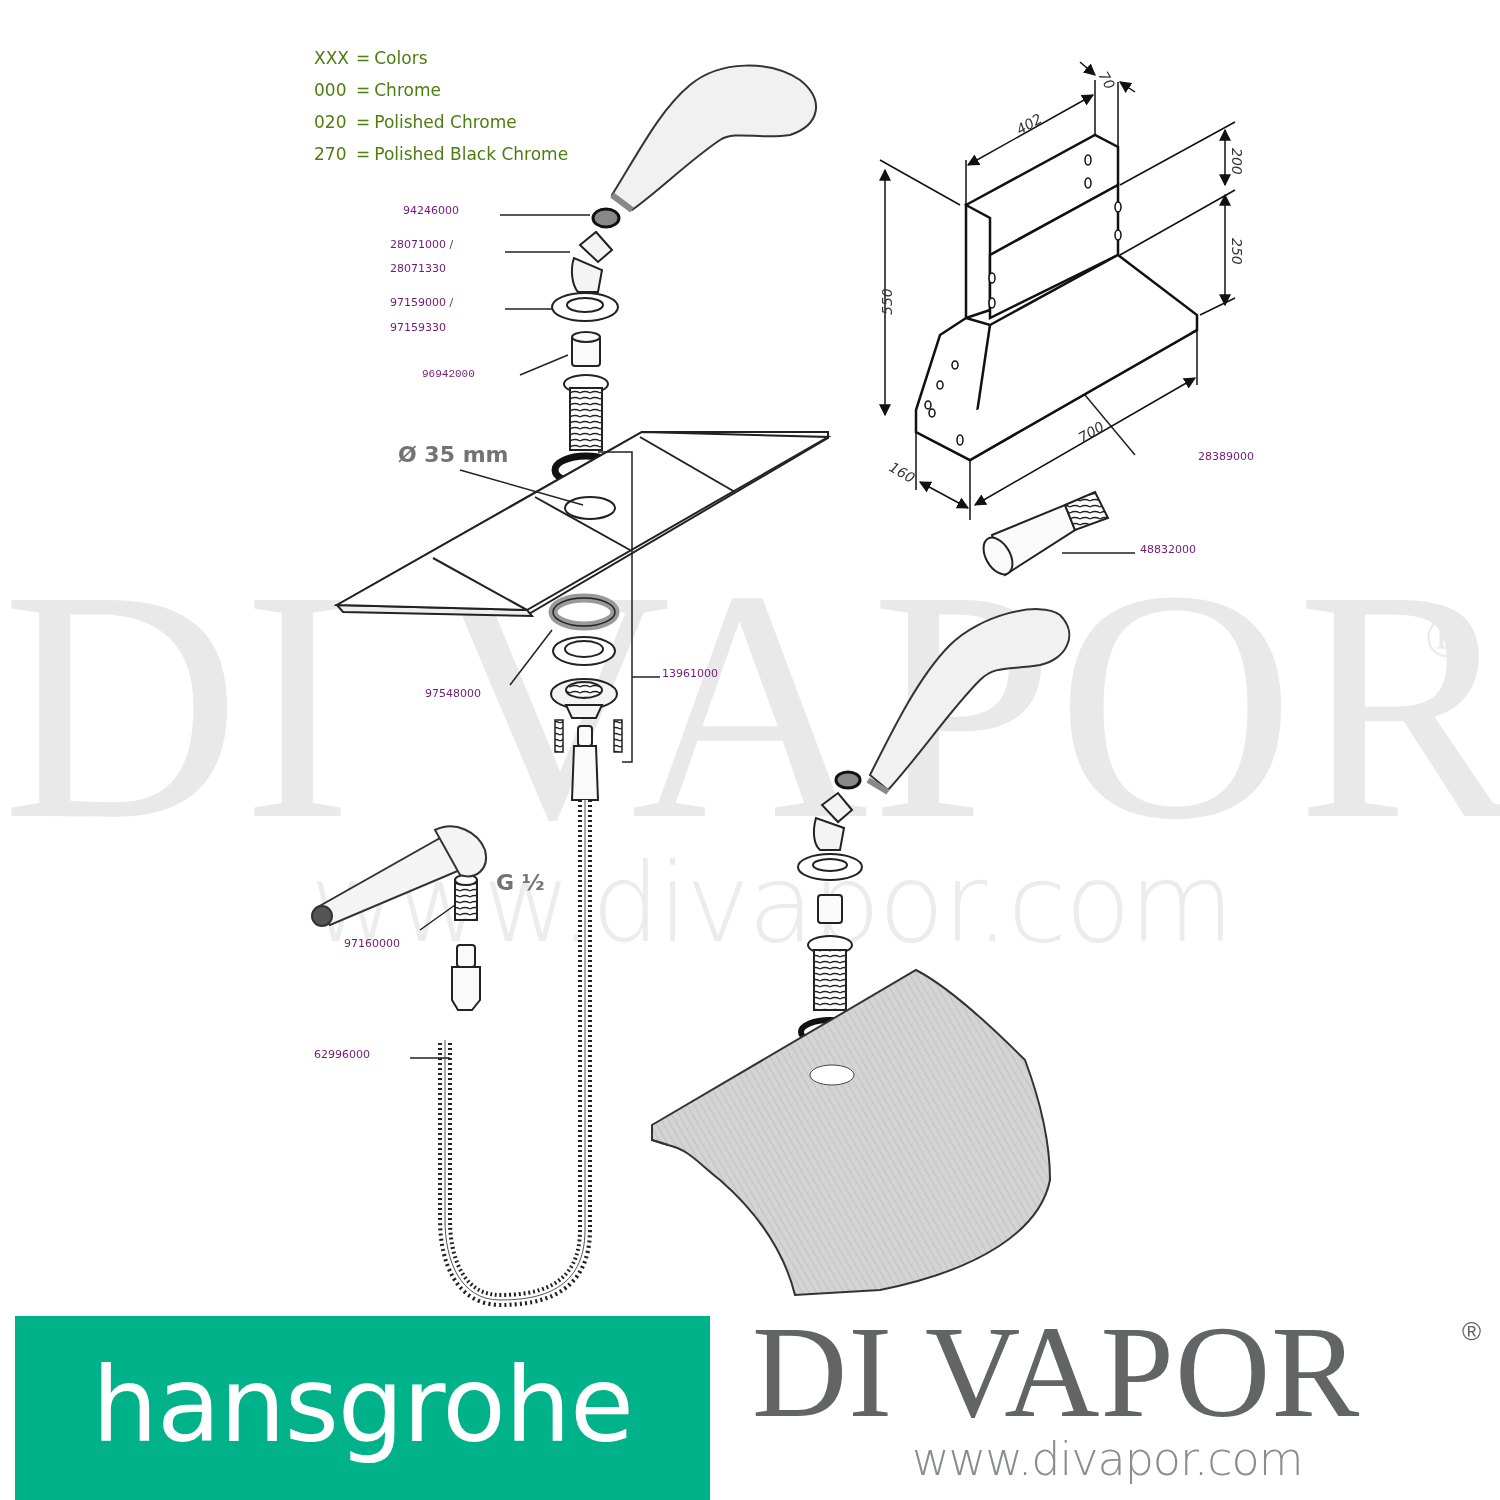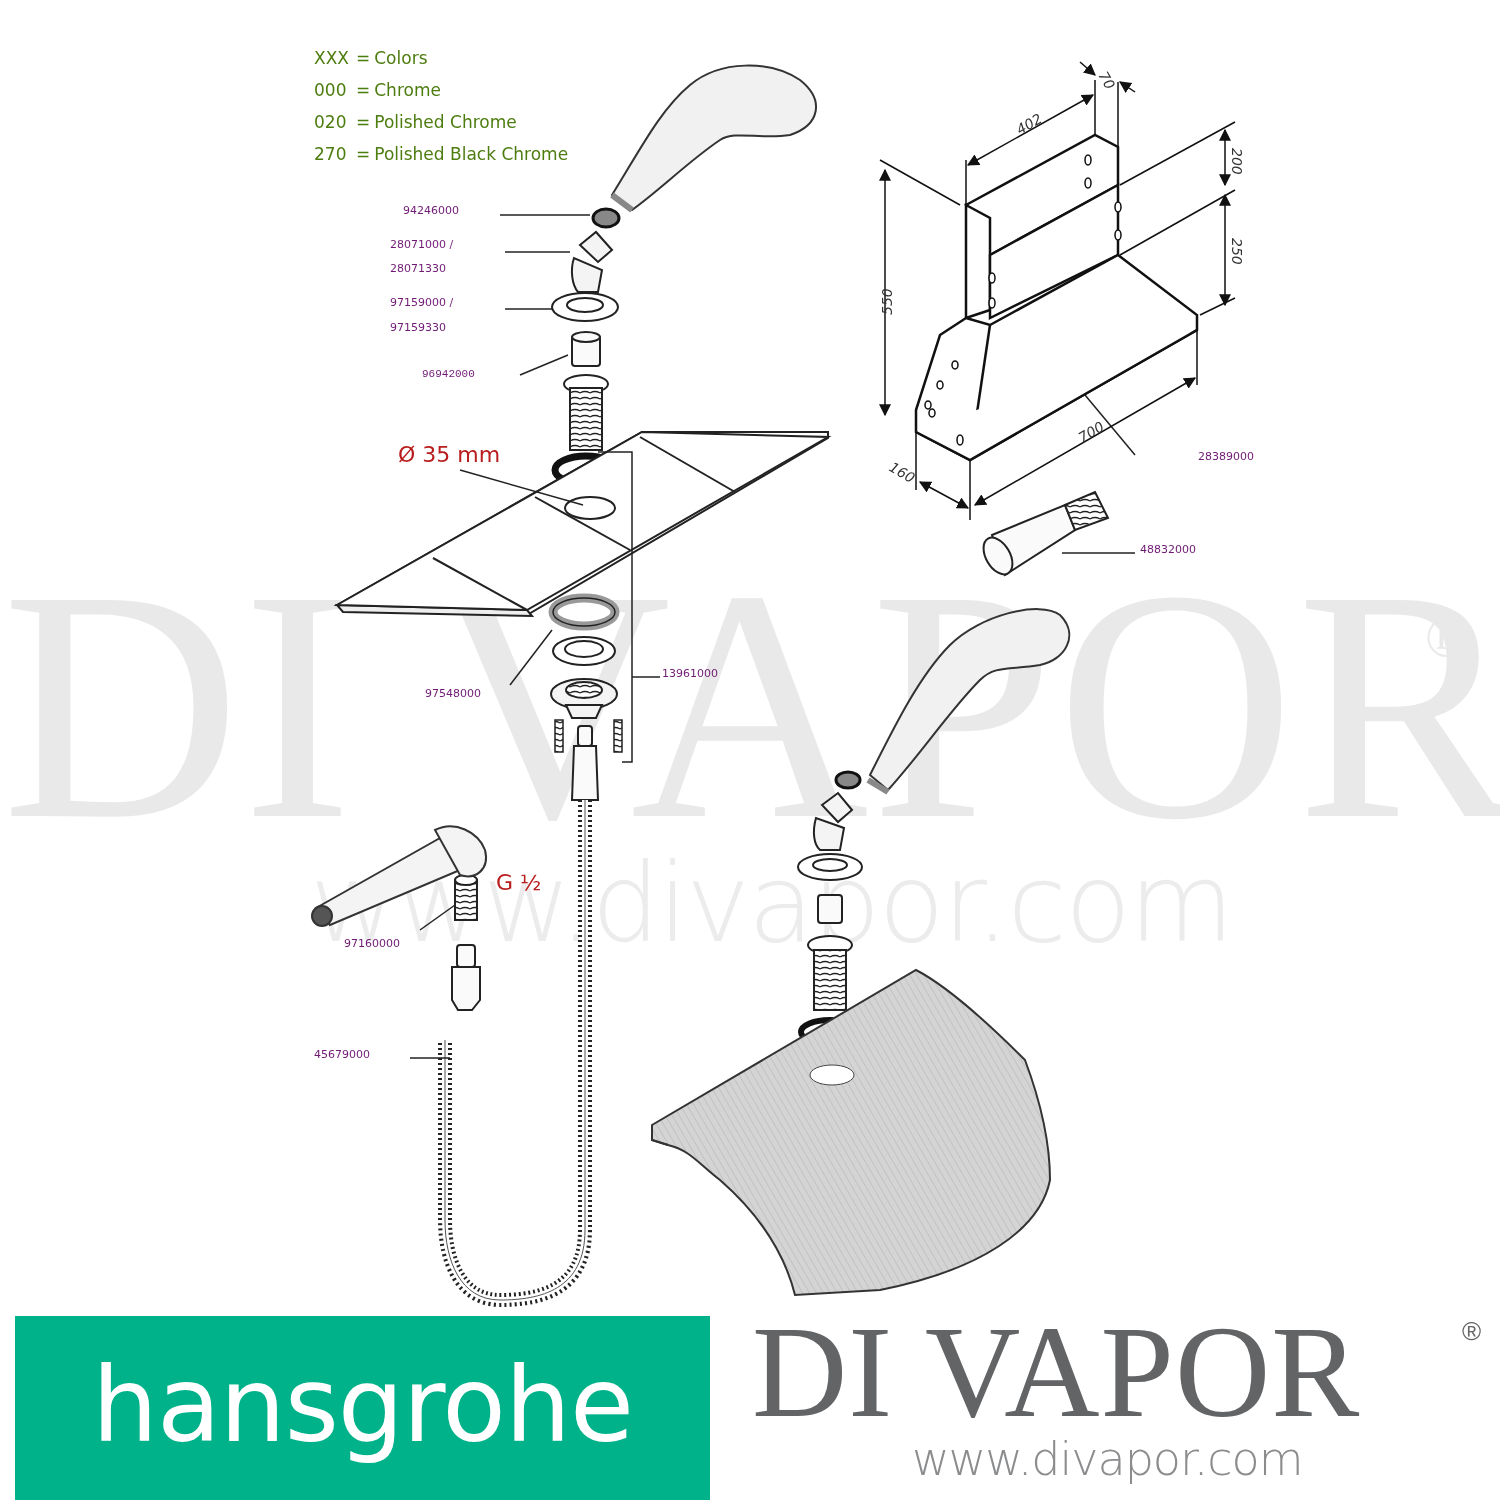--- a/index.html
+++ b/index.html
@@ -7,21 +7,21 @@
   .layer{position:absolute;left:0;top:0;width:1500px;height:1500px;}
   .watermark{position:absolute;color:#e9e9e9;font-family:"Liberation Serif",serif;white-space:nowrap;pointer-events:none;}
   .wm-big{left:2px;top:540px;font-size:330px;letter-spacing:2px;line-height:1;}
   .wm-reg{left:1425px;top:605px;font-size:56px;}
   .wm-url{left:310px;top:850px;font-size:108px;font-family:"DejaVu Sans",sans-serif;font-weight:200;color:#ececec;letter-spacing:-2px;line-height:1;}
   .legend{position:absolute;left:314px;top:42px;font-size:17px;color:#4d7c0f;line-height:32px;}
   .legend .row{display:flex;}
   .legend .code{width:40px;}
   .legend .eq{margin:0 4px 0 2px;}
   .pn{position:absolute;font-size:11px;color:#701a75;white-space:nowrap;}
-  .callout{position:absolute;font-weight:normal;color:#b91c1c;white-space:nowrap;}
+  .callout{position:absolute;font-weight:bold;color:#737373;white-space:nowrap;}
   .hg-logo{position:absolute;left:15px;top:1316px;width:695px;height:188px;background:#00b28a;display:flex;align-items:center;justify-content:center;}
   .hg-logo span{color:#ffffff;font-size:104px;font-family:"DejaVu Sans",sans-serif;letter-spacing:-1px;line-height:1;margin-top:-10px;}
   .dv-brand{position:absolute;left:752px;top:1306px;font-family:"Liberation Serif",serif;font-size:132px;color:#636466;line-height:1;letter-spacing:1px;white-space:nowrap;}
   .dv-reg{position:absolute;left:1462px;top:1316px;font-size:26px;color:#636466;font-family:"Liberation Sans",sans-serif;}
   .dv-url{position:absolute;left:912px;top:1432px;font-size:46px;color:#8b8c8e;font-family:"DejaVu Sans",sans-serif;font-weight:200;letter-spacing:-1px;white-space:nowrap;}
   .dim{font-family:"DejaVu Sans",sans-serif;font-style:italic;font-size:14px;fill:#333;}
 </style>
 </head>
 <body>
 
@@ -244,21 +244,21 @@
 
 <div class="pn" style="left:403px;top:204px;">94246000</div>
 <div class="pn" style="left:390px;top:238px;">28071000 /</div>
 <div class="pn" style="left:390px;top:262px;">28071330</div>
 <div class="pn" style="left:390px;top:296px;">97159000 /</div>
 <div class="pn" style="left:390px;top:321px;">97159330</div>
 <div class="pn" style="left:422px;top:368px;font-family:Liberation Mono, monospace;">96942000</div>
 <div class="pn" style="left:425px;top:687px;">97548000</div>
 <div class="pn" style="left:662px;top:667px;">13961000</div>
 <div class="pn" style="left:344px;top:937px;">97160000</div>
-<div class="pn" style="left:314px;top:1048px;">45679000</div>
+<div class="pn" style="left:314px;top:1048px;">62996000</div>
 <div class="pn" style="left:1152px;top:450px;margin-left:46px;">28389000</div>
 <div class="pn" style="left:1140px;top:543px;">48832000</div>
 
 <div class="callout" style="left:398px;top:442px;font-size:22px;">Ø 35 mm</div>
 <div class="callout" style="left:496px;top:870px;font-size:22px;">G ½</div>
 
 <div class="hg-logo">
   <span>hansgrohe</span>
 </div>
 <div class="dv-brand">DI VAPOR</div>

